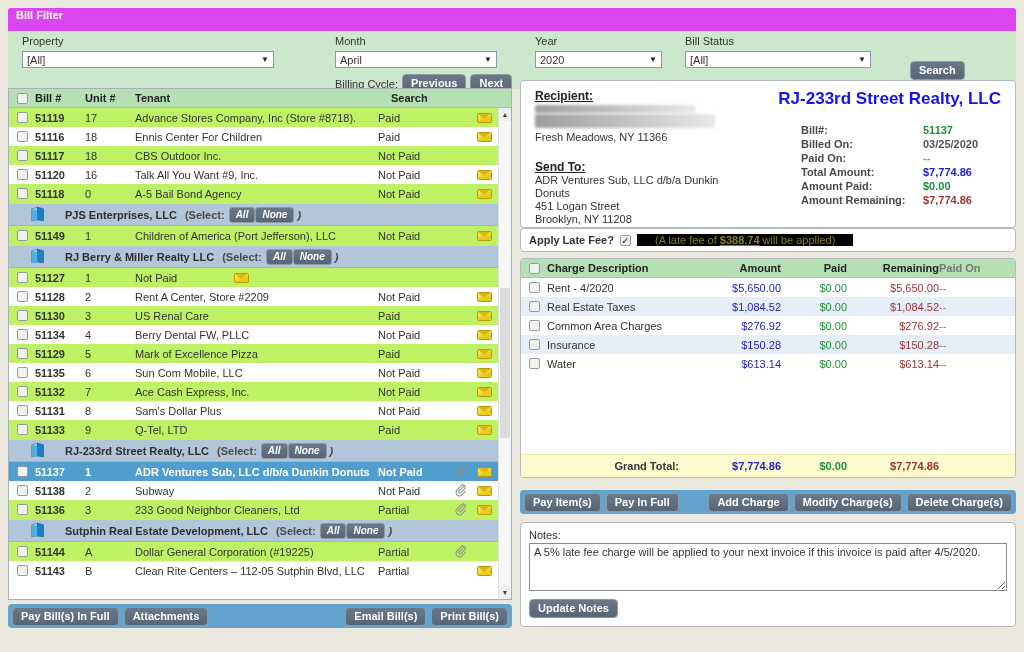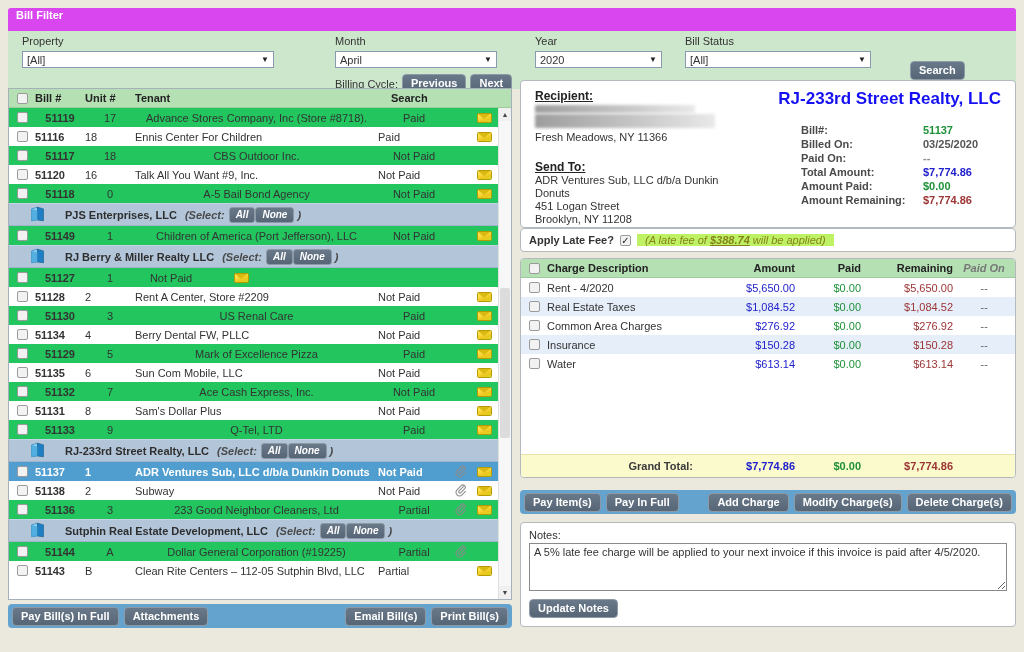--- a/index.html
+++ b/index.html
@@ -45,40 +45,40 @@
   .bill-list {
     background:#fff; border:1px solid #a6b0ba; height:512px; position:relative; overflow:hidden;
   }
   .blhead, .brow { display:flex; align-items:center; }
   .blhead {
     background:#b4e0b4; font-weight:bold; color:#222; height:19px;
     border-bottom:1px solid #9ecb9e;
   }
   .rows-area { position:absolute; top:19px; bottom:0; left:0; right:13px; overflow:hidden; }
   .brow { height:19px; background:#fff; cursor:pointer; }
-  .brow.alt { background:#22c55e;text-align:center; }
+  .brow.alt { background:#bef264; }
   .brow.selected { background:#4f9ecf; color:#fff; font-weight:bold; }
   .c-check { width:26px; display:flex; justify-content:center; }
   .c-bill { width:50px; font-weight:bold; }
   .c-unit { width:50px; }
   .c-tenant { flex:1; overflow:hidden; white-space:nowrap; }
   .c-status { width:72px; }
   .c-clip { width:20px; display:flex; justify-content:center; }
   .c-env { width:28px; display:flex; justify-content:center; }
   .checkbox {
     width:11px; height:11px; background:#f2f2f2; border:1px solid #9a9a9a; border-radius:2px;
     display:inline-flex; align-items:center; justify-content:center; font-size:10px; color:#222;
   }
   .grow {
     height:23px; background:#b2c5d9; display:flex; align-items:center;
     border-top:1px solid #c6d5e4; border-bottom:1px solid #9fb4ca;
   }
   .grow .foldwrap { width:56px; display:flex; justify-content:center; }
   .gname { font-weight:bold; color:#2e2e2e; margin-right:8px; }
-  .gsel { font-style:italic; font-weight:bold; color:#4a4a4a; margin-right:4px; }
+  .gsel { font-weight:bold; color:#4a4a4a; margin-right:4px; }
   .gparen { font-style:italic; font-weight:bold; color:#4a4a4a; margin-left:3px; }
   .grow .btn.mini { font-style:italic; }
   .envelope {
     width:15px; height:10px; position:relative; border-radius:1.5px;
     background:linear-gradient(160deg,#ffe452 20%,#ecc51b 70%,#cddd2a);
     border:1px solid #b99b00; display:inline-block;
   }
   .envelope::before {
     content:""; position:absolute; left:0; top:0;
     border-left:6.5px solid transparent; border-right:6.5px solid transparent;
@@ -114,34 +114,34 @@
   .owner-title { color:#1611f2; font-weight:bold; font-size:17px; margin-bottom:14px; white-space:nowrap; }
   .info-grid { width:200px; }
   .info-row { display:flex; line-height:14px; }
   .info-row .ilabel { width:122px; font-weight:bold; color:#4a4a4a; }
   .info-row .ival { font-weight:bold; }
   .v-green { color:#1f9138; } .v-blue { color:#2121cc; } .v-red { color:#9c3434; }
   .v-plain { color:#555; } .v-muted { color:#888; }
 
   .latefee-card { height:24px; display:flex; align-items:center; padding:0 8px; gap:6px; }
   .latefee-label { font-weight:bold; color:#333; }
-  .latefee-note { font-style:italic; color:#85821c; background:#bef264; padding:0 8px; }
+  .latefee-note { color:#85821c; background:#000000; padding:0 18px; }
   .latefee-note .amt { font-weight:bold; text-decoration:underline; }
 
   .charge-card { margin-top:6px; height:220px; overflow:hidden; display:flex; flex-direction:column; }
   .chhead, .chrow, .chtotal { display:flex; align-items:center; }
   .chhead { background:#b4e0b4; font-weight:bold; color:#222; height:19px; border-bottom:1px solid #9ecb9e; }
   .chrow { height:19px; background:#fff; }
   .chrow.alt { background:#e6eef9; }
   .ch-check { width:26px; display:flex; justify-content:center; }
   .ch-desc { flex:1; }
   .ch-amount { width:92px; text-align:right; }
   .ch-paid { width:66px; text-align:right; }
   .ch-rem { width:92px; text-align:right; }
-  .ch-paidon { width:62px; text-align:center; color:#777;font-style:italic; }
+  .ch-paidon { width:76px; color:#777; }
   .ch-filler { flex:1; background:#fff; }
   .chtotal { background:#fbfacd; height:23px; font-weight:bold; border-top:1px solid #e6e4a8; }
   .chtotal .ch-desc { text-align:right; padding-right:10px; color:#3a3a3a; }
 
   .notes-card { margin-top:8px; padding:6px 8px 8px; }
   .notes-label { margin-bottom:2px; color:#333; }
   .notes-ta {
     width:100%; height:48px; border:1px solid #8a8a8a; resize:both;
     font-family:"Liberation Sans", sans-serif; font-size:11px; color:#333; padding:2px 4px;
   }

